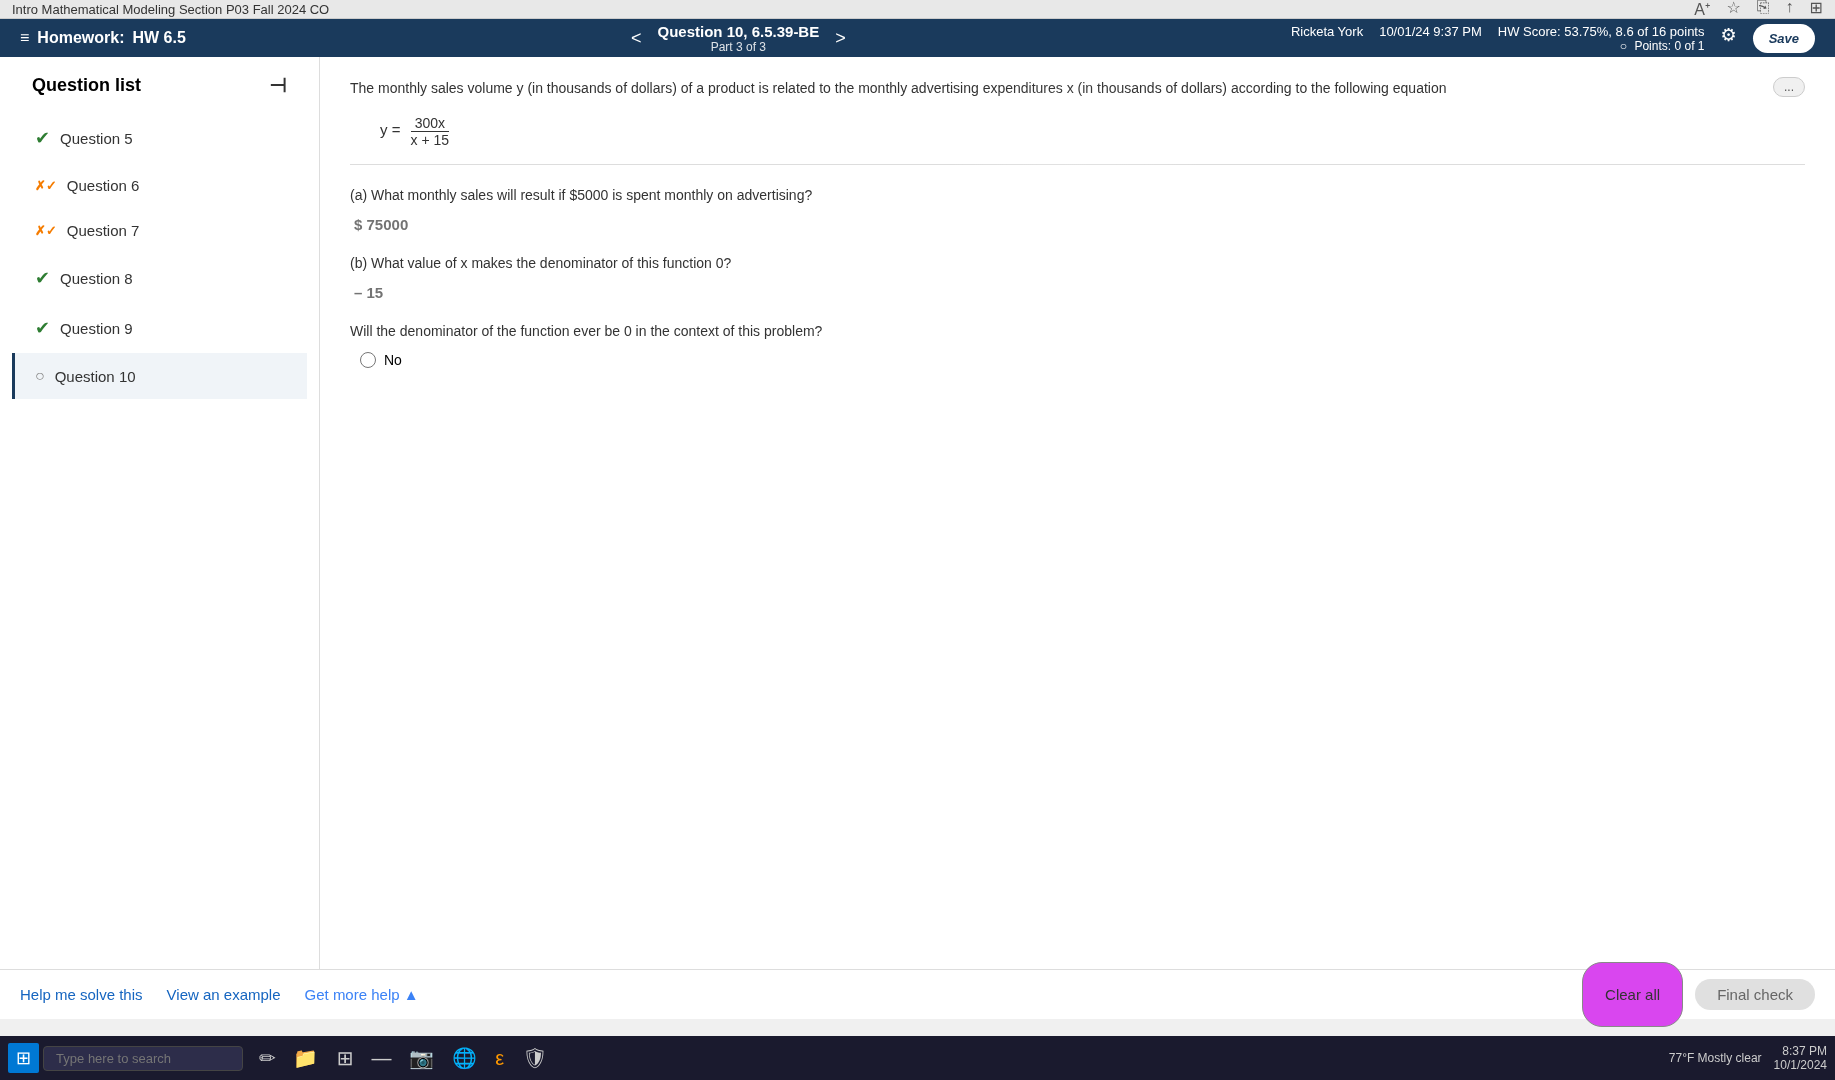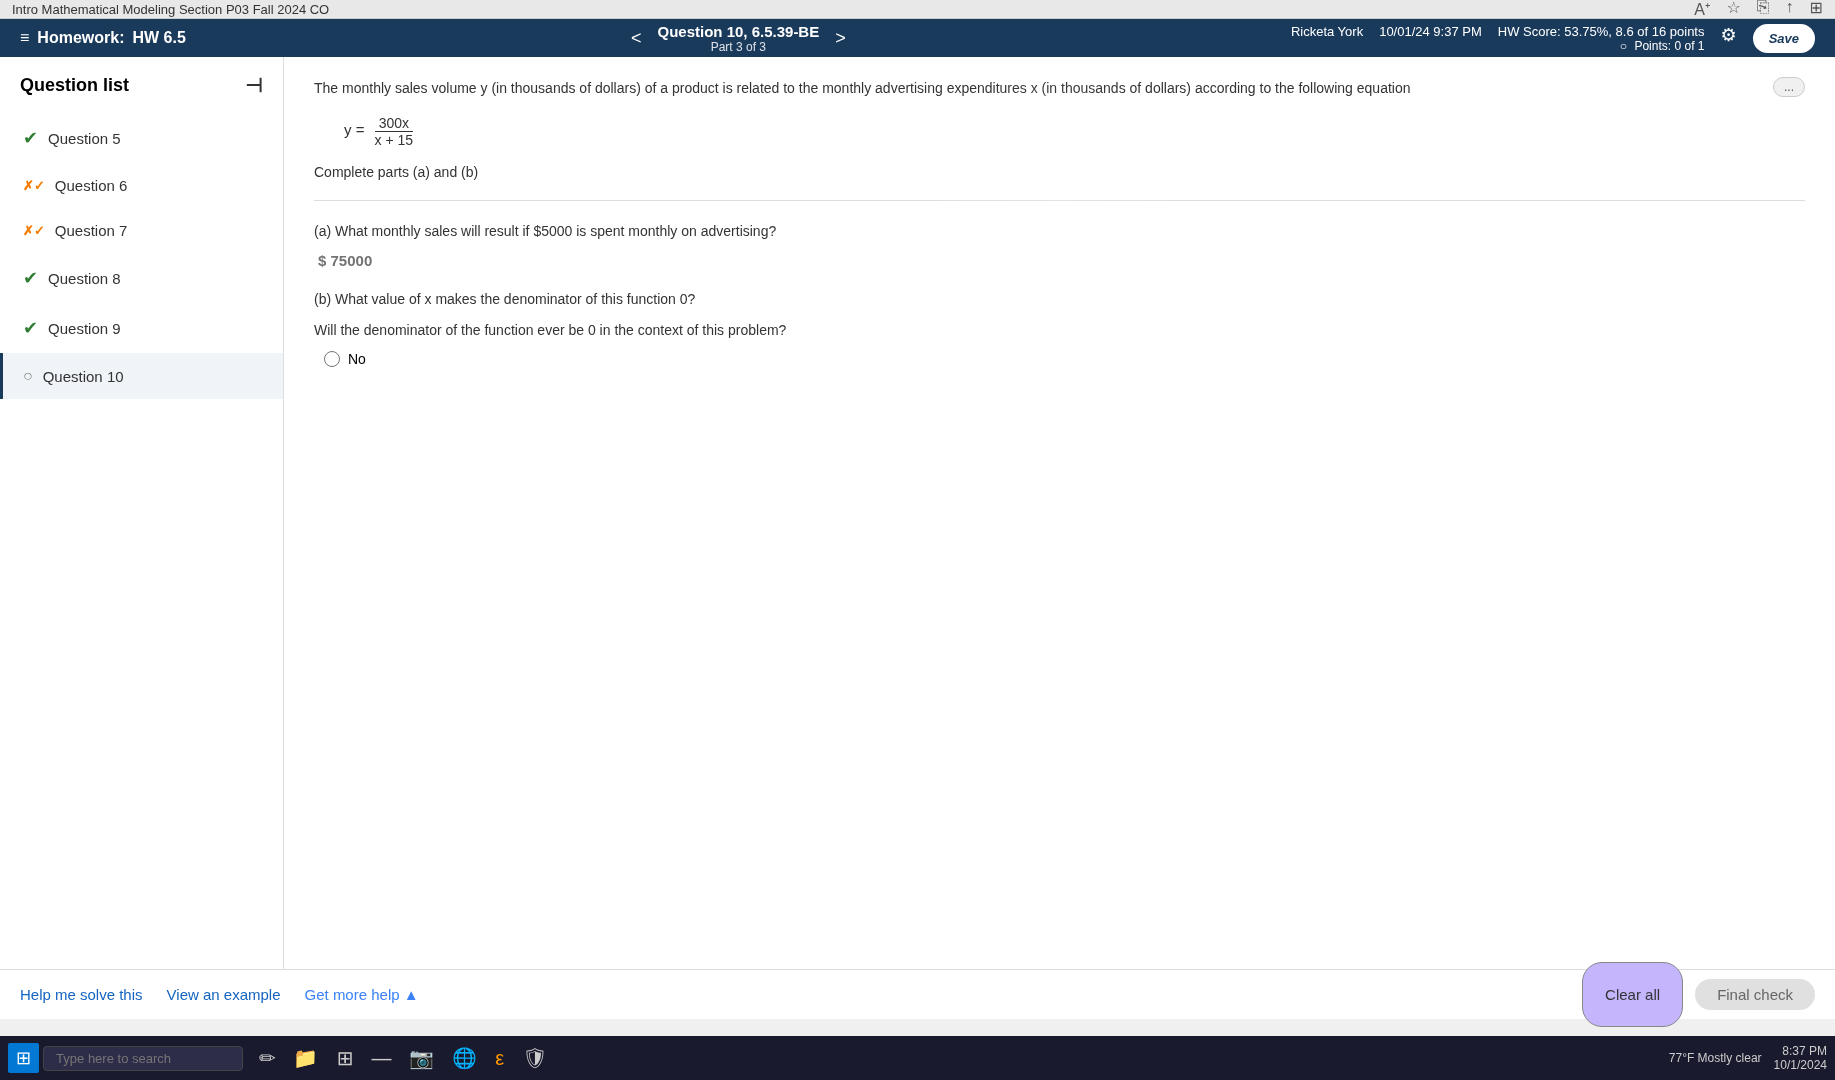--- a/index.html
+++ b/index.html
@@ -53,23 +53,23 @@
 
     
     .main-content {
       display: flex;
       height: calc(1080px - 36px - 38px - 44px - 50px);
       background: white;
     }
 
     
     .sidebar {
-      width: 284px;
+      width: 320px;
       border-right: 1px solid #ddd;
-      padding: 16px 0;
+      padding: 16px 12px;
       background: white;
       flex-shrink: 0;
     }
     .sidebar-header {
       display: flex;
       align-items: center;
       justify-content: space-between;
       padding: 0 20px 16px 20px;
       font-size: 18px;
       font-weight: bold;
@@ -137,21 +137,21 @@
       font-size: 15px;
       color: #1565c0;
       cursor: pointer;
       background: none;
       border: none;
       text-decoration: none;
     }
     .get-more-help { font-size: 15px; color: #3b82f6; cursor: pointer; background: none; border: none; }
     .bottom-right { display: flex; align-items: center; gap: 12px; }
     .clear-all-btn {
-      background: #c4b5fd;
+      background: #d946ef;
       border: 1.5px solid #888;
       border-radius: 20px;
       padding: 23px 22px;
       font-size: 15px;
       cursor: pointer;
       color: #333;
     }
     .final-check-btn {
       background: #e0e0e0;
       border: none;
@@ -292,28 +292,28 @@
     <p class="problem-statement">The monthly sales volume y (in thousands of dollars) of a product is related to the monthly advertising expenditures x (in thousands of dollars) according to the following equation</p>
 
     <div class="equation-block">
       <span>y =</span>
       <span class="fraction">
         <span class="numerator">300x</span>
         <span class="denominator">x + 15</span>
       </span>
     </div>
 
-    <p class="complete-note">Complete parts (a) and (b)</p>
 
     <hr class="divider">
 
     <p class="part-question">(a) What monthly sales will result if $5000 is spent monthly on advertising?</p>
     <p class="part-answer">$ 75000</p>
 
     <p class="part-question">(b) What value of x makes the denominator of this function 0?</p>
+    <p class="part-answer">– 15</p>
 
     <p class="part-question">Will the denominator of the function ever be 0 in the context of this problem?</p>
 
     <div class="radio-group">
       <label class="radio-option">
         <input type="radio" name="denom_answer" value="no" style="">
         <span>No</span>
       </label>
     </div>
   </div>

